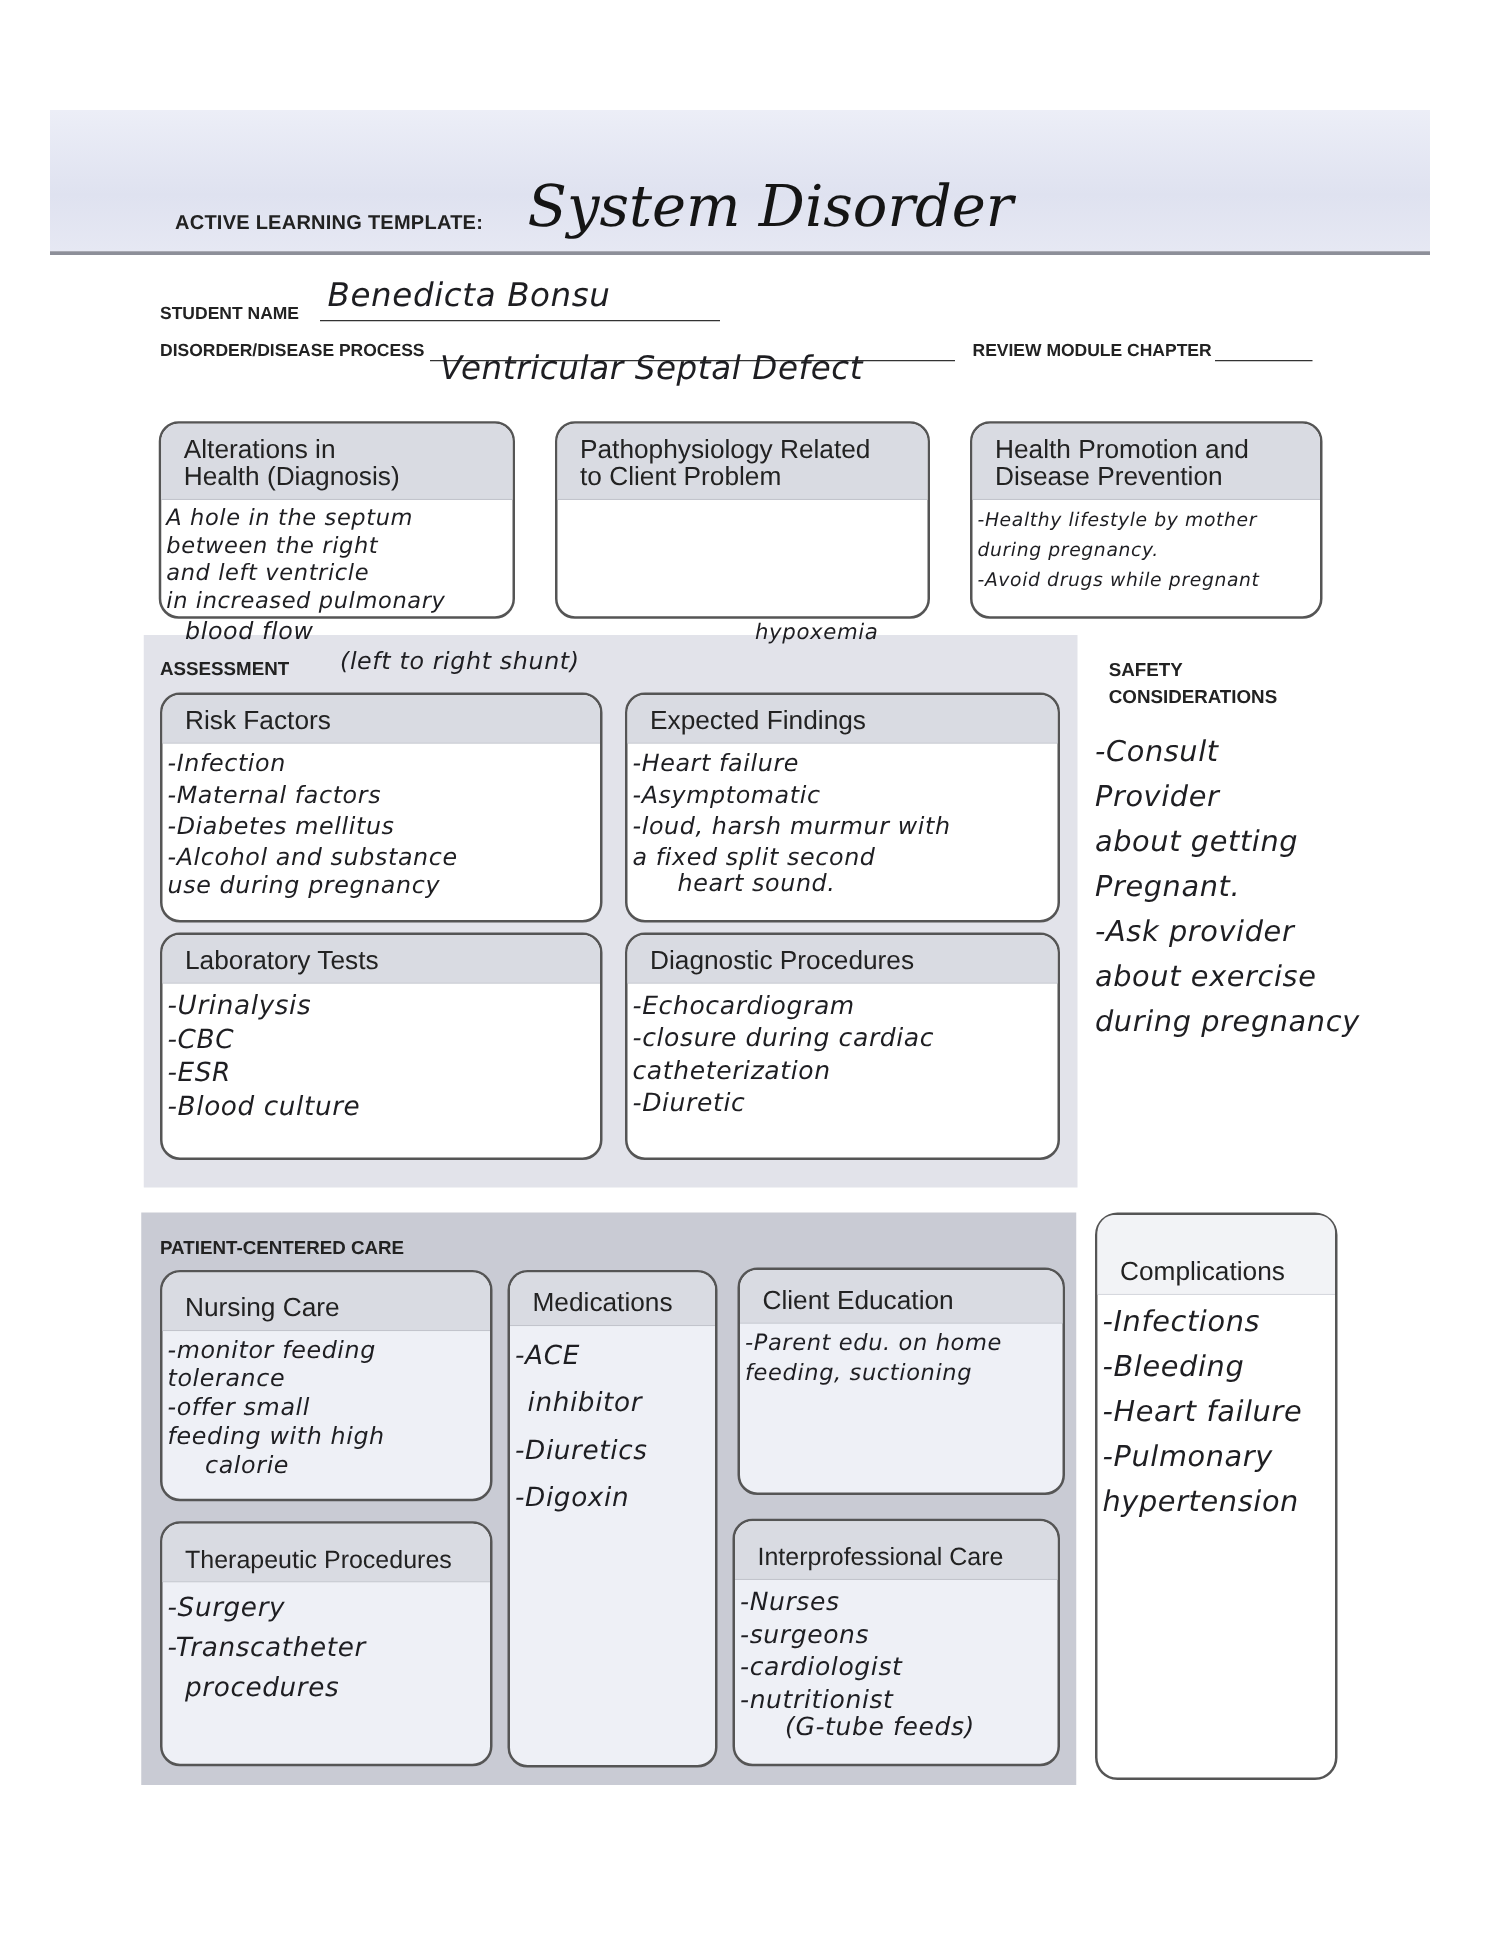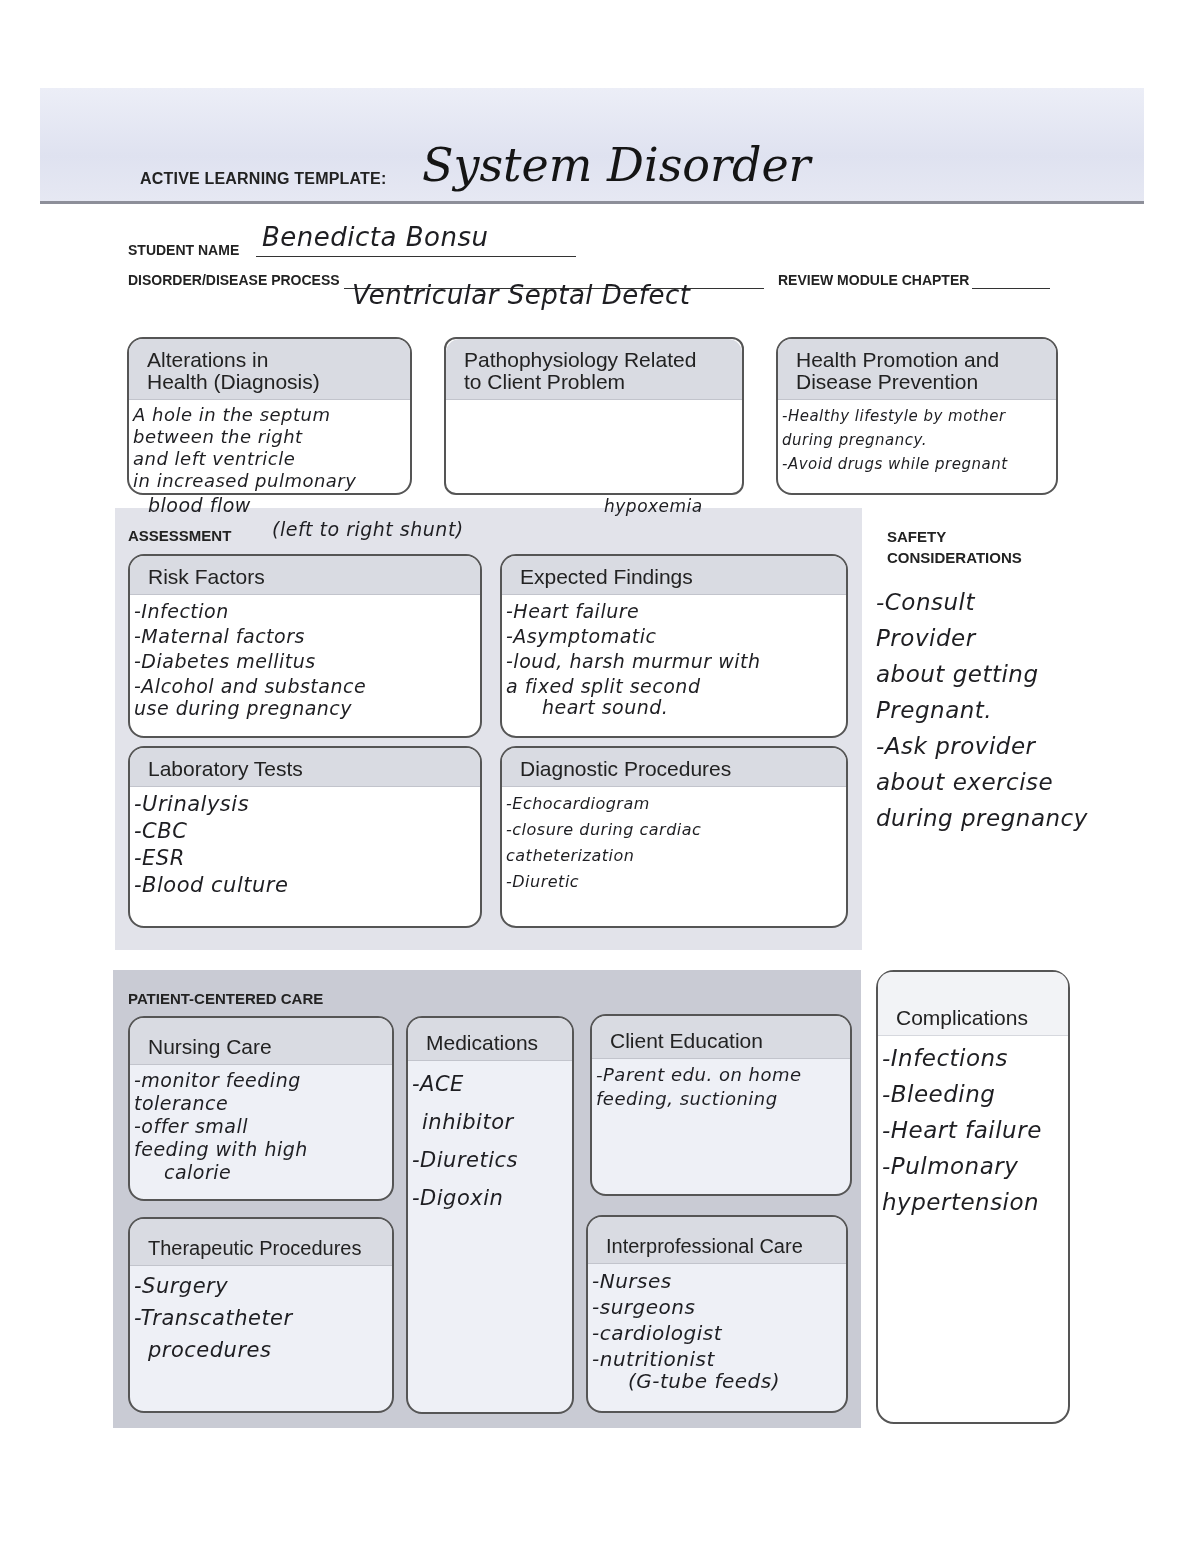--- a/index.html
+++ b/index.html
@@ -76,21 +76,21 @@
     <div>Health (Diagnosis)</div>
   </div>
   <div class="body hand" style="font-size:18px; line-height:22px;">
     <div>A hole in the septum</div>
     <div>between the right</div>
     <div>and left ventricle</div>
     <div>in increased pulmonary</div>
   </div>
 </div>
 
-<div class="box" style="left:444px; top:337px; width:300px; height:158px;border-radius:12px;">
+<div class="box" style="left:444px; top:337px; width:300px; height:158px;">
   <div class="hdr">
     <div>Pathophysiology Related</div>
     <div>to Client Problem</div>
   </div>
 </div>
 
 <div class="box" style="left:776px; top:337px; width:282px; height:158px;">
   <div class="hdr">
     <div>Health Promotion and</div>
     <div>Disease Prevention</div>
@@ -136,21 +136,21 @@
   <div class="body hand" style="font-size:21px; line-height:27px;">
     <div>-Urinalysis</div>
     <div>-CBC</div>
     <div>-ESR</div>
     <div>-Blood culture</div>
   </div>
 </div>
 
 <div class="box" style="left:500px; top:746px; width:348px; height:182px;">
   <div class="hdr">Diagnostic Procedures</div>
-  <div class="body hand" style="font-size:16px; line-height:26px;">
+  <div class="body hand" style="font-size:20px; line-height:26px;">
     <div>-Echocardiogram</div>
     <div>-closure during cardiac</div>
     <div>catheterization</div>
     <div>-Diuretic</div>
   </div>
 </div>
 
 <div>
   <span class="section-label" style="left:887px; top:528px;">SAFETY</span>
   <span class="section-label" style="left:887px; top:549px;">CONSIDERATIONS</span>

